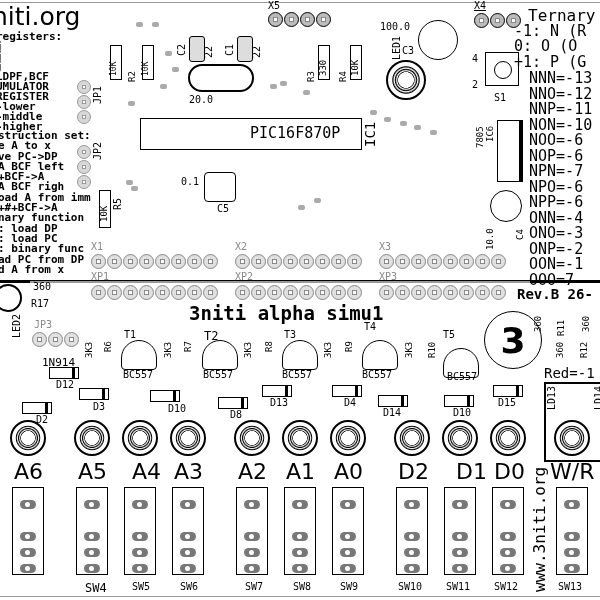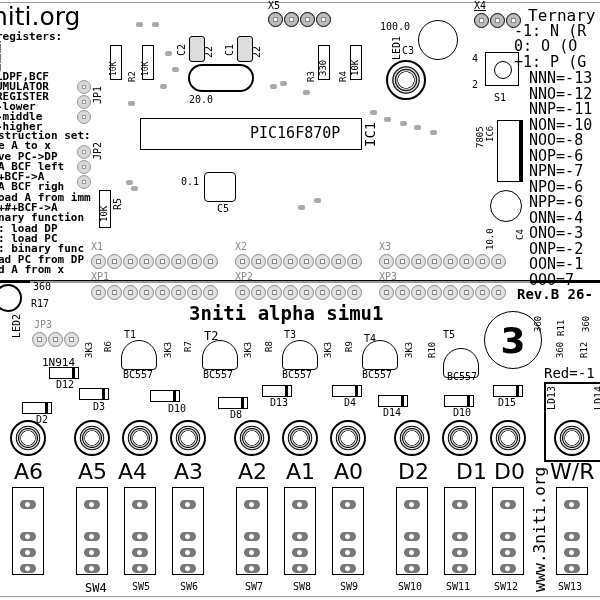--- a/index.html
+++ b/index.html
@@ -133,21 +133,21 @@
   <div style="font-size:16px;">Ternary</div>
   <div style="margin-left:-14px;">-1: N (R</div>
   <div style="margin-left:-14px;"> 0: O (O</div>
   <div style="margin-left:-14px;">+1: P (G</div>
 </div>
 <div class="abs silk tern" style="left:529px;top:71px;">
   <div>NNN=-13</div>
   <div>NNO=-12</div>
   <div>NNP=-11</div>
   <div>NON=-10</div>
-  <div>NOO=-8</div>
+  <div>NOO=-6</div>
   <div>NOP=-6</div>
   <div>NPN=-7</div>
   <div>NPO=-6</div>
   <div>NPP=-6</div>
   <div>ONN=-4</div>
   <div>ONO=-3</div>
   <div>ONP=-2</div>
   <div>OON=-1</div>
   <div>OOO=7</div>
 </div>
@@ -267,21 +267,21 @@
 <div class="abs silk" style="left:164px;top:358px;font-size:9px;transform:rotate(-90deg);transform-origin:left top;">3K3</div>
 <div class="abs silk" style="left:184px;top:352px;font-size:9px;transform:rotate(-90deg);transform-origin:left top;">R7</div>
 
 <div class="trans" style="left:282px;top:340px;"></div>
 <div class="abs silk" style="left:284px;top:330px;font-size:10px;">T3</div>
 <div class="abs silk" style="left:282px;top:370px;font-size:10px;">BC557</div>
 <div class="abs silk" style="left:244px;top:358px;font-size:9px;transform:rotate(-90deg);transform-origin:left top;">3K3</div>
 <div class="abs silk" style="left:265px;top:352px;font-size:9px;transform:rotate(-90deg);transform-origin:left top;">R8</div>
 
 <div class="trans" style="left:362px;top:340px;"></div>
-<div class="abs silk" style="left:364px;top:334px;font-size:10px;text-align:right;">T4</div>
+<div class="abs silk" style="left:364px;top:322px;font-size:10px;text-align:right;">T4</div>
 <div class="abs silk" style="left:362px;top:370px;font-size:10px;">BC557</div>
 <div class="abs silk" style="left:324px;top:358px;font-size:9px;transform:rotate(-90deg);transform-origin:left top;">3K3</div>
 <div class="abs silk" style="left:345px;top:352px;font-size:9px;transform:rotate(-90deg);transform-origin:left top;">R9</div>
 
 <div class="trans" style="left:443px;top:348px;"></div>
 <div class="abs silk" style="left:443px;top:330px;font-size:10px;">T5</div>
 <div class="abs silk" style="left:447px;top:372px;font-size:10px;">BC557</div>
 <div class="abs silk" style="left:405px;top:358px;font-size:9px;transform:rotate(-90deg);transform-origin:left top;">3K3</div>
 <div class="abs silk" style="left:428px;top:358px;font-size:9px;transform:rotate(-90deg);transform-origin:left top;">R10</div>
 
@@ -330,21 +330,21 @@
 <div class="led" style="left:234px;top:420px;"></div>
 <div class="led" style="left:282px;top:420px;"></div>
 <div class="led" style="left:330px;top:420px;"></div>
 <div class="led" style="left:394px;top:420px;"></div>
 <div class="led" style="left:442px;top:420px;"></div>
 <div class="led" style="left:490px;top:420px;"></div>
 <div class="led" style="left:554px;top:420px;"></div>
 
 <div class="abs silk big-label" style="left:14px;top:461px;">A6</div>
 <div class="abs silk big-label" style="left:78px;top:461px;">A5</div>
-<div class="abs silk big-label" style="left:118px;top:461px;">A4</div>
+<div class="abs silk big-label" style="left:132px;top:461px;">A4</div>
 <div class="abs silk big-label" style="left:174px;top:461px;">A3</div>
 <div class="abs silk big-label" style="left:238px;top:461px;">A2</div>
 <div class="abs silk big-label" style="left:286px;top:461px;">A1</div>
 <div class="abs silk big-label" style="left:334px;top:461px;">A0</div>
 <div class="abs silk big-label" style="left:398px;top:461px;">D2</div>
 <div class="abs silk big-label" style="left:456px;top:461px;">D1</div>
 <div class="abs silk big-label" style="left:494px;top:461px;">D0</div>
 <div class="abs silk big-label" style="left:550px;top:461px;">W/R</div>
 
 <div class="sw" style="left:12px;top:487px;">

